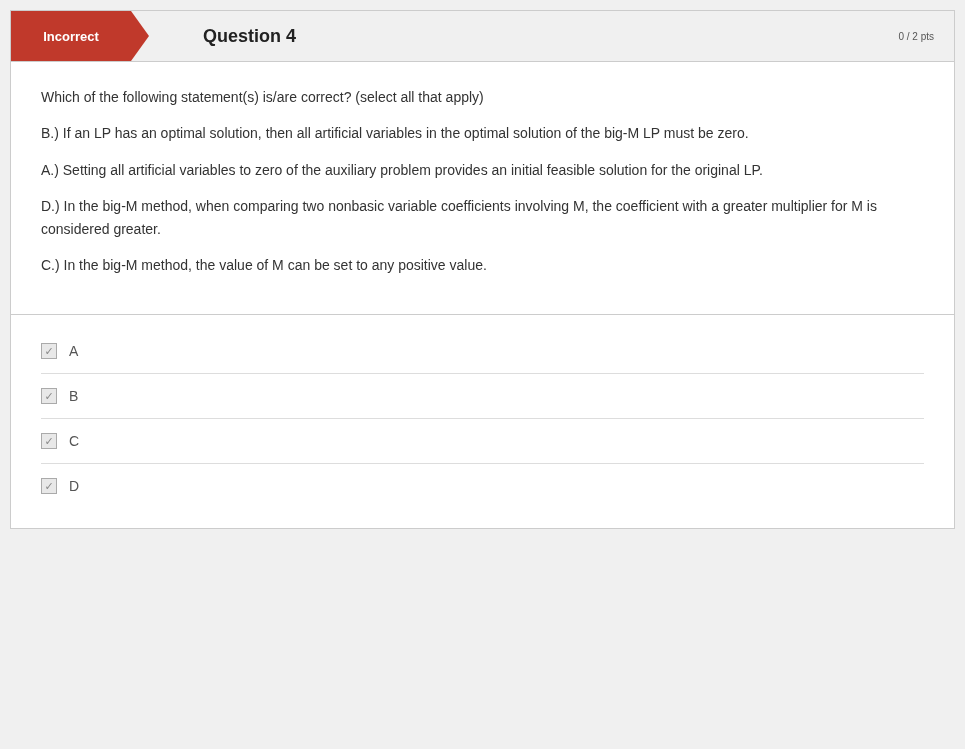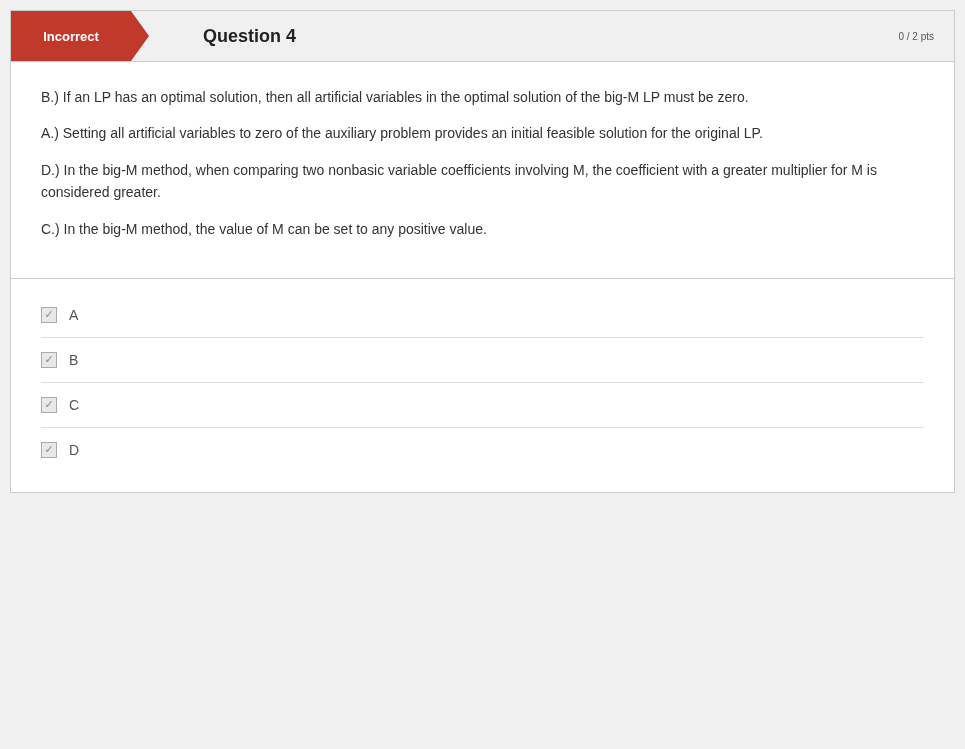--- a/index.html
+++ b/index.html
@@ -119,20 +119,21 @@
 
   <div class="question-header">
     <div class="incorrect-badge">
       <span>Incorrect</span>
     </div>
     <span class="question-title">Question 4</span>
     <span class="question-points">0 / 2 pts</span>
   </div>
 
   <div class="question-body">
+    <p>Which of the following statement(s) is/are correct? (select all that apply)</p>
     <p>B.) If an LP has an optimal solution, then all artificial variables in the optimal solution of the big-M LP must be zero.</p>
     <p>A.) Setting all artificial variables to zero of the auxiliary problem provides an initial feasible solution for the original LP.</p>
     <p>D.) In the big-M method, when comparing two nonbasic variable coefficients involving M, the coefficient with a greater multiplier for M is considered greater.</p>
     <p>C.) In the big-M method, the value of M can be set to any positive value.</p>
   </div>
 
   <hr class="divider">
 
   <div class="answer-options">
     <div class="answer-option">

